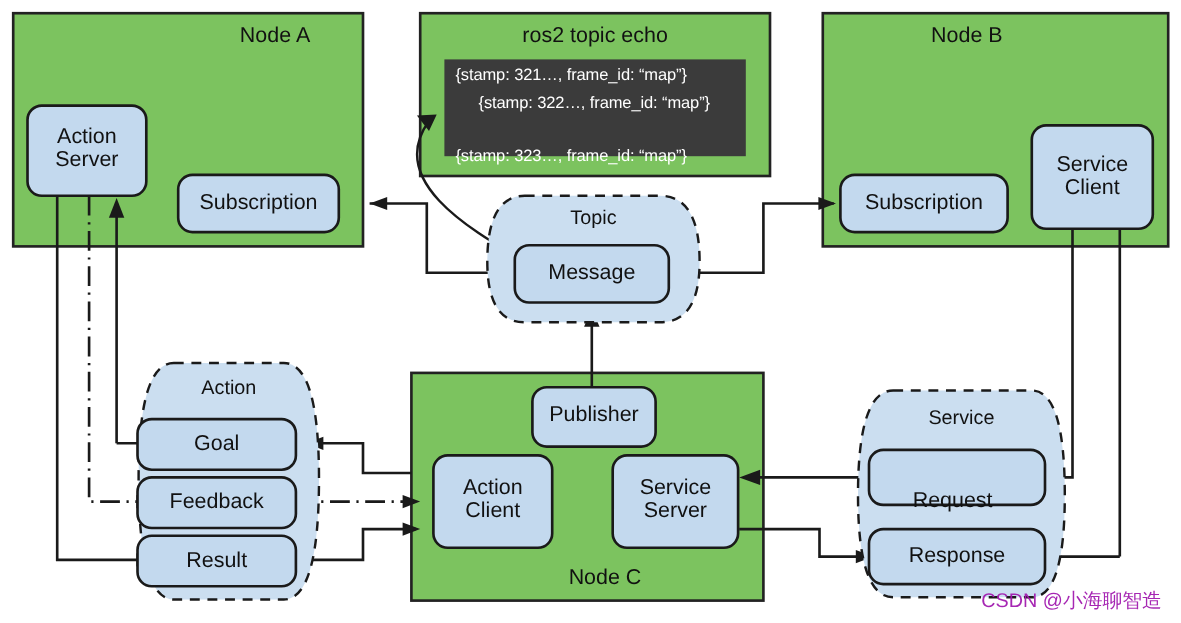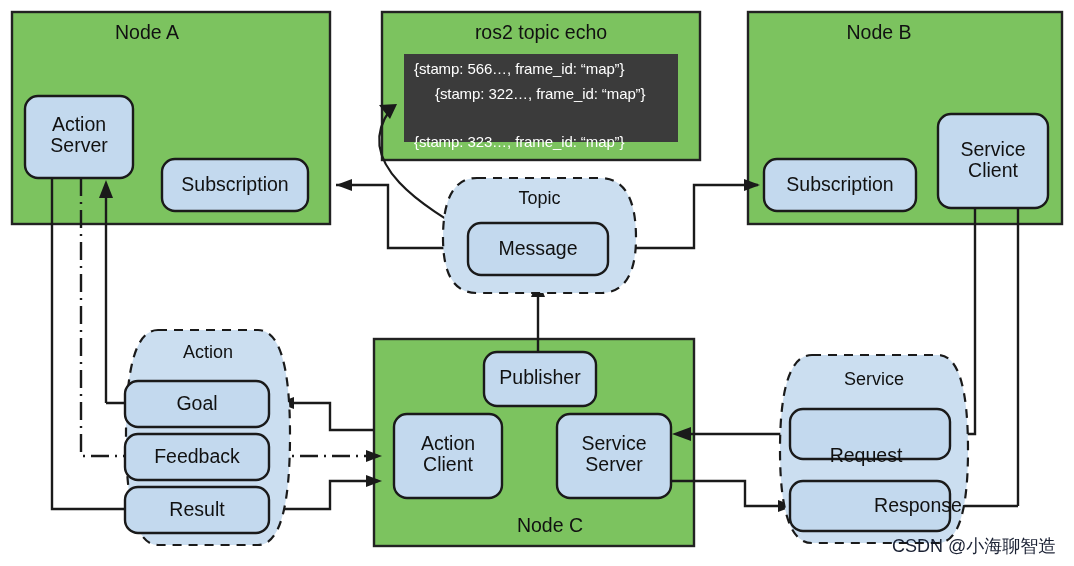--- a/index.html
+++ b/index.html
@@ -12,21 +12,21 @@
   .term-box{fill:#3B3B3B;stroke:none;}
   .blue-box{fill:#C3D9EE;stroke:#1a1a1a;stroke-width:2.4;}
 
   .lbl{position:absolute;color:#111111;line-height:1.08;text-align:center;
        white-space:pre;pointer-events:none;}
   .node-title{font-size:19.5px;}
   .blue-lbl{font-size:19.5px;}
   .term-line{font-size:15px;color:#ffffff;font-family:"Liberation Sans","DejaVu Sans",sans-serif;
              text-align:left;white-space:pre;letter-spacing:-0.1px;}
   .group-title{font-size:18px;}
-  .watermark{position:absolute;font-size:18px;color:#0f172a;opacity:.95;white-space:nowrap;}
+  .watermark{position:absolute;font-size:18px;color:#a21caf;opacity:.95;white-space:nowrap;}
 
   .ln{stroke:#1a1a1a;stroke-width:2.4;fill:none;}
   .ln-dashdot{stroke:#1a1a1a;stroke-width:2.4;fill:none;stroke-dasharray:18 6 2 6;}
   .ln-curve{stroke:#1a1a1a;stroke-width:2.2;fill:none;}
 </style>
 </head>
 <body>
 
 <div id="stage">
 
@@ -104,21 +104,21 @@
     <rect class="blue-box" rx="13" x="557" y="414" width="114" height="84"></rect>
 
     <rect class="blue-box" rx="13" x="125" y="381" width="144" height="46"></rect>
     <rect class="blue-box" rx="13" x="125" y="434" width="144" height="46"></rect>
     <rect class="blue-box" rx="13" x="125" y="487" width="144" height="46"></rect>
 
     <rect class="blue-box" rx="13" x="790" y="409" width="160" height="50"></rect>
     <rect class="blue-box" rx="13" x="790" y="481" width="160" height="50"></rect>
   </svg>
 
-  <div class="lbl node-title" style="left:12px;top:22px;width:270px;">Node A</div>
+  <div class="lbl node-title" style="left:12px;top:22px;width:270px;text-align:right;">Node A</div>
   <div class="lbl node-title" style="left:748px;top:22px;width:262px;">Node B</div>
   <div class="lbl node-title" style="left:390px;top:515px;width:320px;">Node C</div>
   <div class="lbl node-title" style="left:382px;top:22px;width:318px;">ros2 topic echo</div>
 
   <div class="lbl blue-lbl" style="left:25px;top:114px;width:108px;">Action
 Server</div>
   <div class="lbl blue-lbl" style="left:162px;top:174px;width:146px;">Subscription</div>
 
   <div class="lbl blue-lbl" style="left:764px;top:174px;width:152px;">Subscription</div>
   <div class="lbl blue-lbl" style="left:938px;top:139px;width:110px;">Service
@@ -133,20 +133,20 @@
   <div class="lbl group-title" style="left:443px;top:189px;width:193px;">Topic</div>
   <div class="lbl blue-lbl" style="left:468px;top:238px;width:140px;">Message</div>
 
   <div class="lbl group-title" style="left:126px;top:343px;width:164px;">Action</div>
   <div class="lbl blue-lbl" style="left:125px;top:446px;width:144px;">Feedback</div>
   <div class="lbl blue-lbl" style="left:125px;top:393px;width:144px;">Goal</div>
   <div class="lbl blue-lbl" style="left:125px;top:499px;width:144px;">Result</div>
 
   <div class="lbl group-title" style="left:780px;top:370px;width:188px;">Service</div>
   <div class="lbl blue-lbl" style="left:790px;top:445px;width:152px;">Request</div>
-  <div class="lbl blue-lbl" style="left:790px;top:495px;width:160px;padding-left:48px;">Response</div>
+  <div class="lbl blue-lbl" style="left:790px;top:495px;width:160px;">Response</div>
 
-  <div class="lbl term-line" style="left:414px;top:61px;">{stamp: 566…, frame_id: “map”}</div>
+  <div class="lbl term-line" style="left:414px;top:61px;">{stamp: 321…, frame_id: “map”}</div>
   <div class="lbl term-line" style="left:435px;top:86px;">{stamp: 322…, frame_id: “map”}</div>
   <div class="lbl term-line" style="left:414px;top:111px;margin-top:23px;">{stamp: 323…, frame_id: “map”}</div>
 
   <div class="watermark" style="left:892px;top:534px;">CSDN @小海聊智造</div>
 </div>
 
 </body></html>

